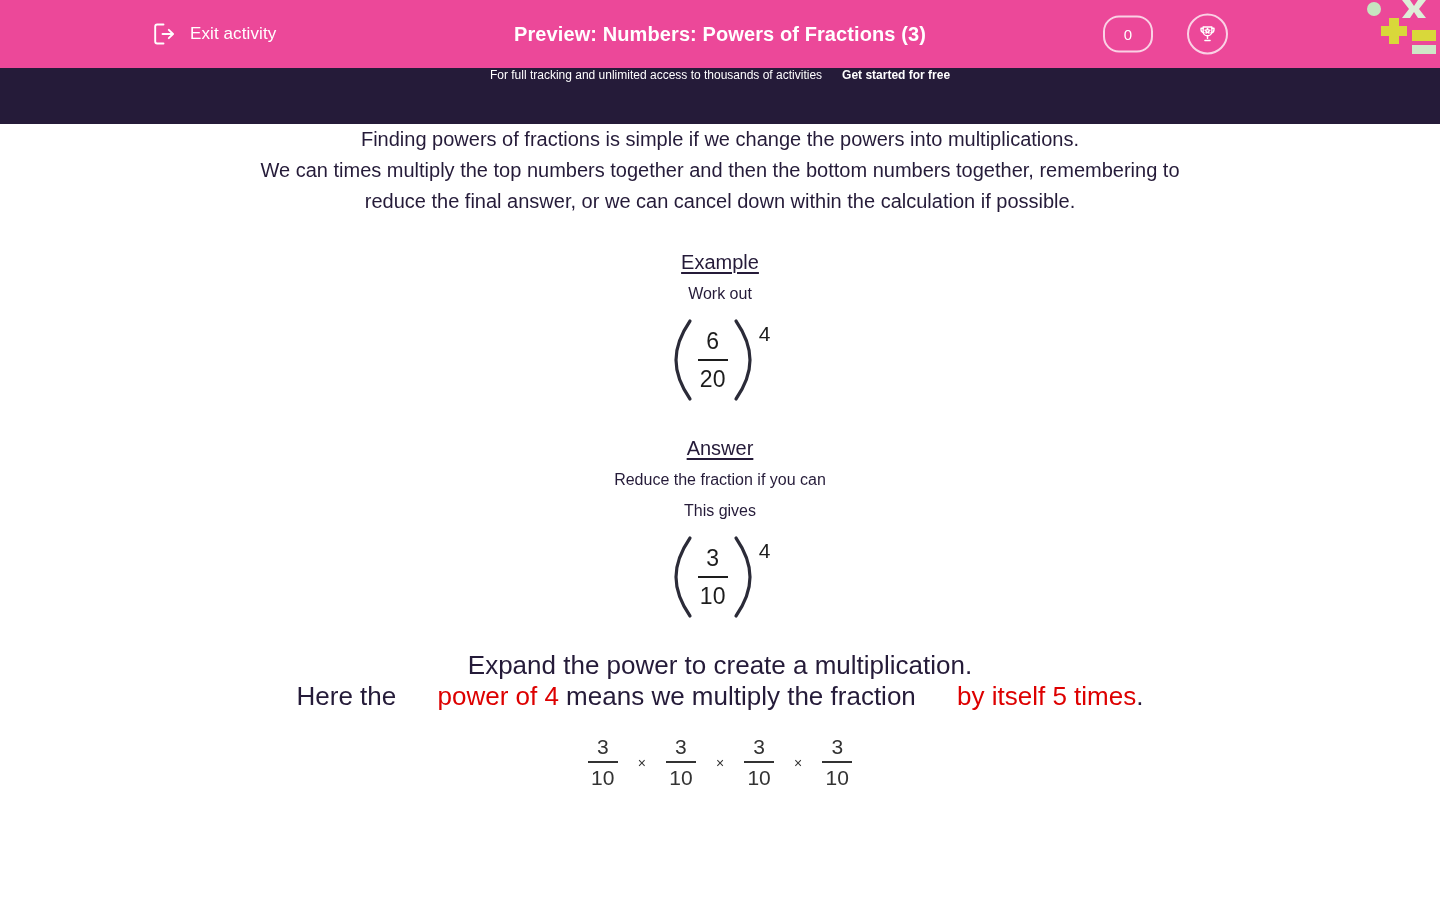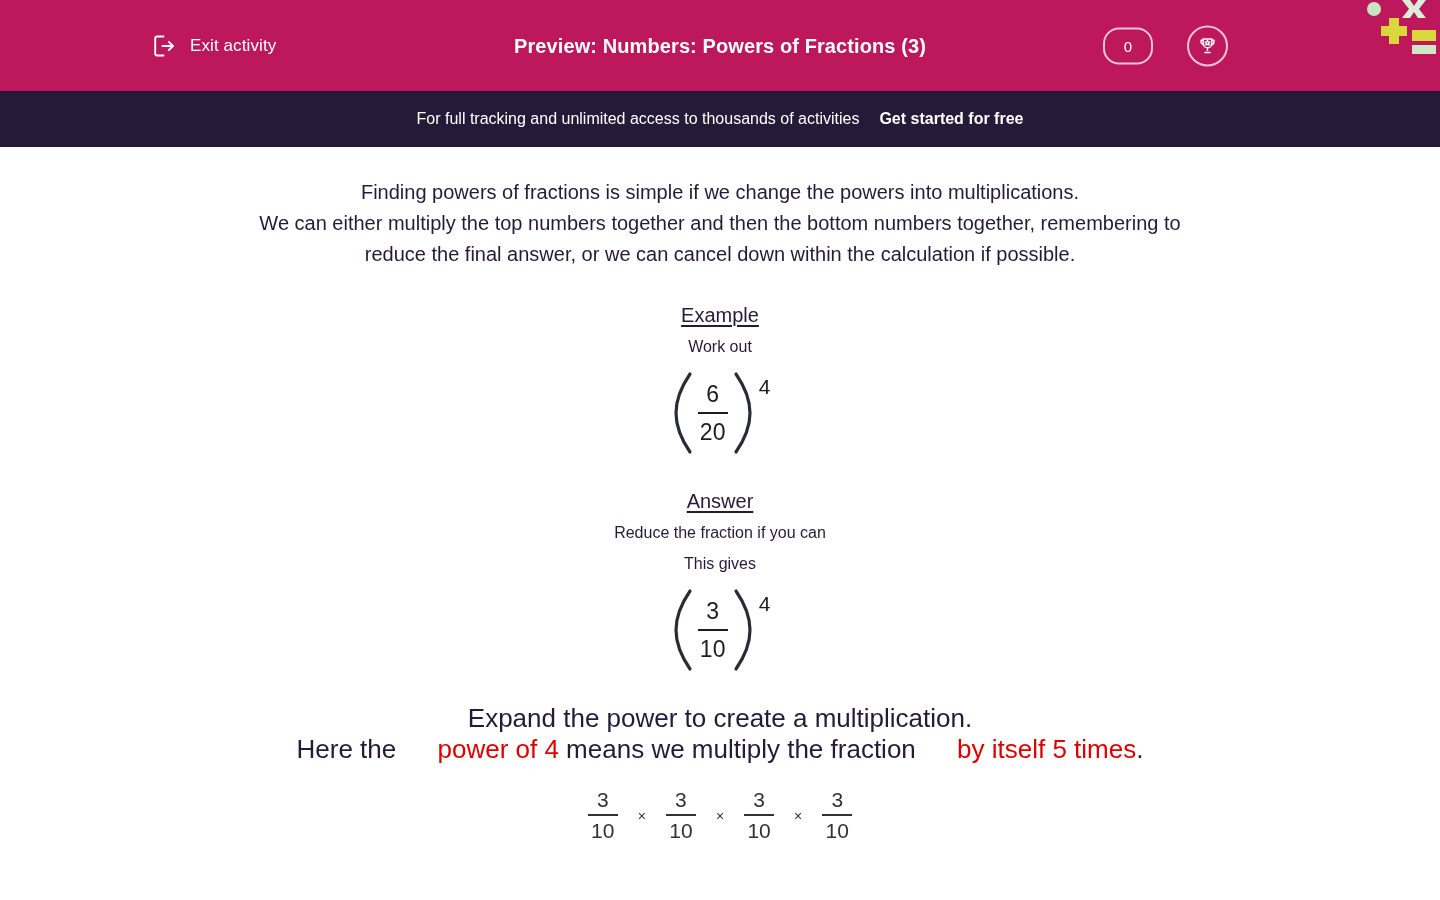--- a/index.html
+++ b/index.html
@@ -10,22 +10,22 @@
     width: 1440px;
     height: 900px;
     background: #ffffff;
     font-family: "Liberation Sans", sans-serif;
     overflow: hidden;
   }
 
   
   .app-header {
     position: relative;
-    height: 91px;
-    background: #be185d;
+    height: 68px;
+    background: #ec4899;
     display: flex;
     align-items: center;
     overflow: hidden;
   }
   .exit-activity {
     position: absolute;
     left: 148px;
     top: 50%;
     transform: translateY(-50%);
     display: flex;
@@ -98,34 +98,32 @@
     width: 78px;
     height: 56px;
     pointer-events: none;
   }
 
   
   .promo-banner {
     height: 56px;
     background: #251b39;
     display: flex;
-    align-items: center;
     justify-content: center;
     color: #ffffff;
-    font-size: 16px;
+    font-size: 12px;
   }
   .promo-banner .promo-cta {
     font-weight: bold;
     margin-left: 20px;
     cursor: pointer;
   }
 
   
   .content {
-    padding-top: 30px;
     color: #251b39;
     text-align: center;
   }
   .intro {
     font-size: 20px;
     line-height: 31px;
     color: #251b39;
     max-width: 1180px;
     margin: 0 auto;
   }
@@ -279,21 +277,21 @@
 
 <div class="promo-banner">
   <span>For full tracking and unlimited access to thousands of activities</span>
   <span class="promo-cta">Get started for free</span>
 </div>
 
 <div class="content">
 
   <div class="intro">
     <span class="line">Finding powers of fractions is simple if we change the powers into multiplications.</span>
-    <span class="line">We can either multiply the top numbers together and then the bottom numbers together, remembering to</span>
+    <span class="line">We can times multiply the top numbers together and then the bottom numbers together, remembering to</span>
     <span class="line">reduce the final answer, or we can cancel down within the calculation if possible.</span>
   </div>
 
   <div class="section-gap-lg"></div>
 
   <div class="heading-underline">Example</div>
   <div class="sub-line">Work out</div>
 
   <div class="power-expr">
     <span class="paren">

